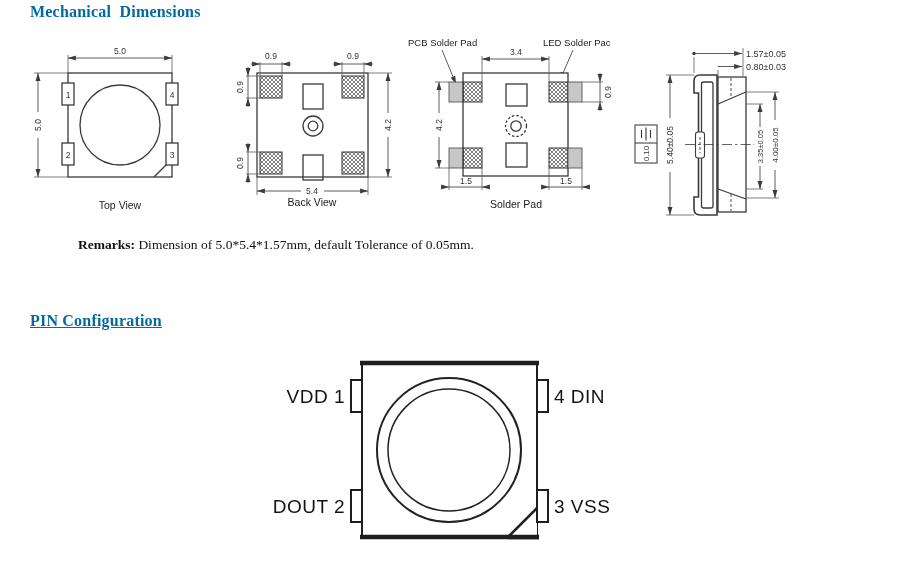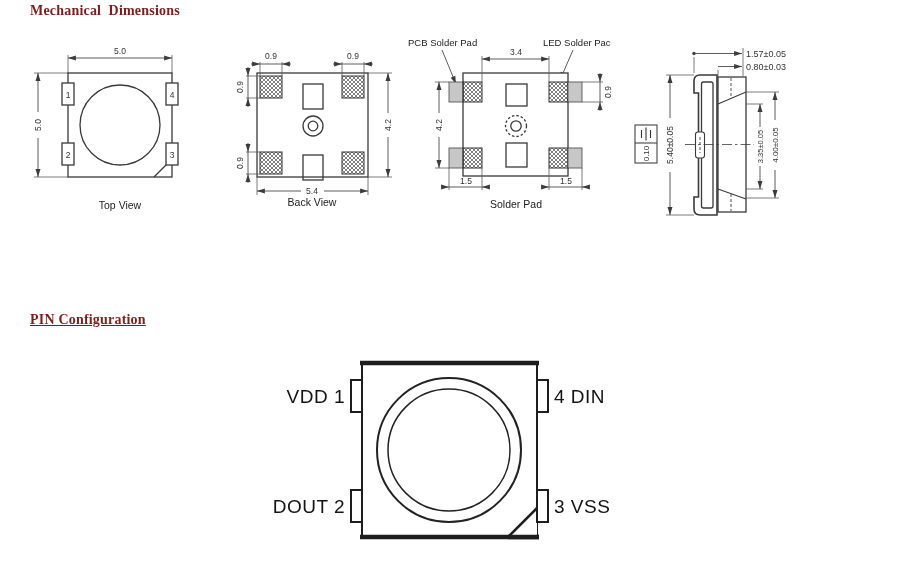--- a/index.html
+++ b/index.html
@@ -1,19 +1,19 @@
 <!DOCTYPE html>
 <html><head>
 <meta charset="utf-8">
 <style>
   html,body{margin:0;padding:0;background:#fff;}
   #canvas{position:relative;width:910px;height:583px;background:#ffffff;overflow:hidden;
           font-family:"Liberation Sans",sans-serif;}
   .h-title{position:absolute;margin:0;font-family:"Liberation Serif",serif;font-weight:bold;
-           font-size:14px;color:#7f1d1d;letter-spacing:0.2px;white-space:pre;}
+           font-size:16px;color:#0369a1;letter-spacing:0.2px;white-space:pre;}
   #remarks{position:absolute;left:78px;top:237px;font-family:"Liberation Serif",serif;
            font-size:13.5px;color:#111;}
   #remarks b{font-weight:bold;}
   svg{position:absolute;}
   svg text{font-family:"Liberation Sans",sans-serif;fill:#333;}
   .obj{stroke:#3a3a3a;stroke-width:1.3;fill:none;}
   .objw{stroke:#3a3a3a;stroke-width:1.3;fill:#fff;}
   .dim{stroke:#4a4a4a;stroke-width:0.9;fill:none;}
   .ext{stroke:#5a5a5a;stroke-width:0.8;fill:none;}
   .dt{font-size:8.5px;}
@@ -222,20 +222,23 @@
       <text style="font-size:8px;" x="775" y="145" text-anchor="middle" dominant-baseline="central" transform="rotate(-90 775 145)">4.00±0.05</text>
 
       <line class="ext" x1="746" y1="104" x2="763" y2="104"></line>
       <line class="ext" x1="746" y1="189" x2="763" y2="189"></line>
       <line class="dim" x1="760" y1="127" x2="760" y2="104" marker-end="url(#ar)"></line>
       <line class="dim" x1="760" y1="166" x2="760" y2="189" marker-end="url(#ar)"></line>
       <text style="font-size:7.5px;" x="760" y="146.5" text-anchor="middle" dominant-baseline="central" transform="rotate(-90 760 146.5)">3.35±0.05</text>
     </g>
   </svg>
 
+  <div id="remarks">
+    <b>Remarks:</b><span> Dimension of 5.0*5.4*1.57mm, default Tolerance of 0.05mm.</span>
+  </div>
 
   <h1 class="h-title" style="left:30px;top:312px;text-decoration:underline;">PIN Configuration</h1>
 
   <svg width="420" height="210" viewBox="0 0 420 210" style="left:250px;top:350px;">
     <rect x="112" y="13" width="175" height="174" fill="#fff" stroke="#1e1e1e" stroke-width="2"></rect>
     <line x1="110" y1="13" x2="289" y2="13" stroke="#1e1e1e" stroke-width="4.5"></line>
     <line x1="110" y1="187" x2="289" y2="187" stroke="#1e1e1e" stroke-width="4.5"></line>
     <circle cx="199" cy="100" r="72" fill="none" stroke="#222" stroke-width="2"></circle>
     <circle cx="199" cy="100" r="61" fill="none" stroke="#222" stroke-width="1.5"></circle>
     <path d="M 287,158 L 258,187 L 287,187 Z" fill="#fff" stroke="none"></path>

